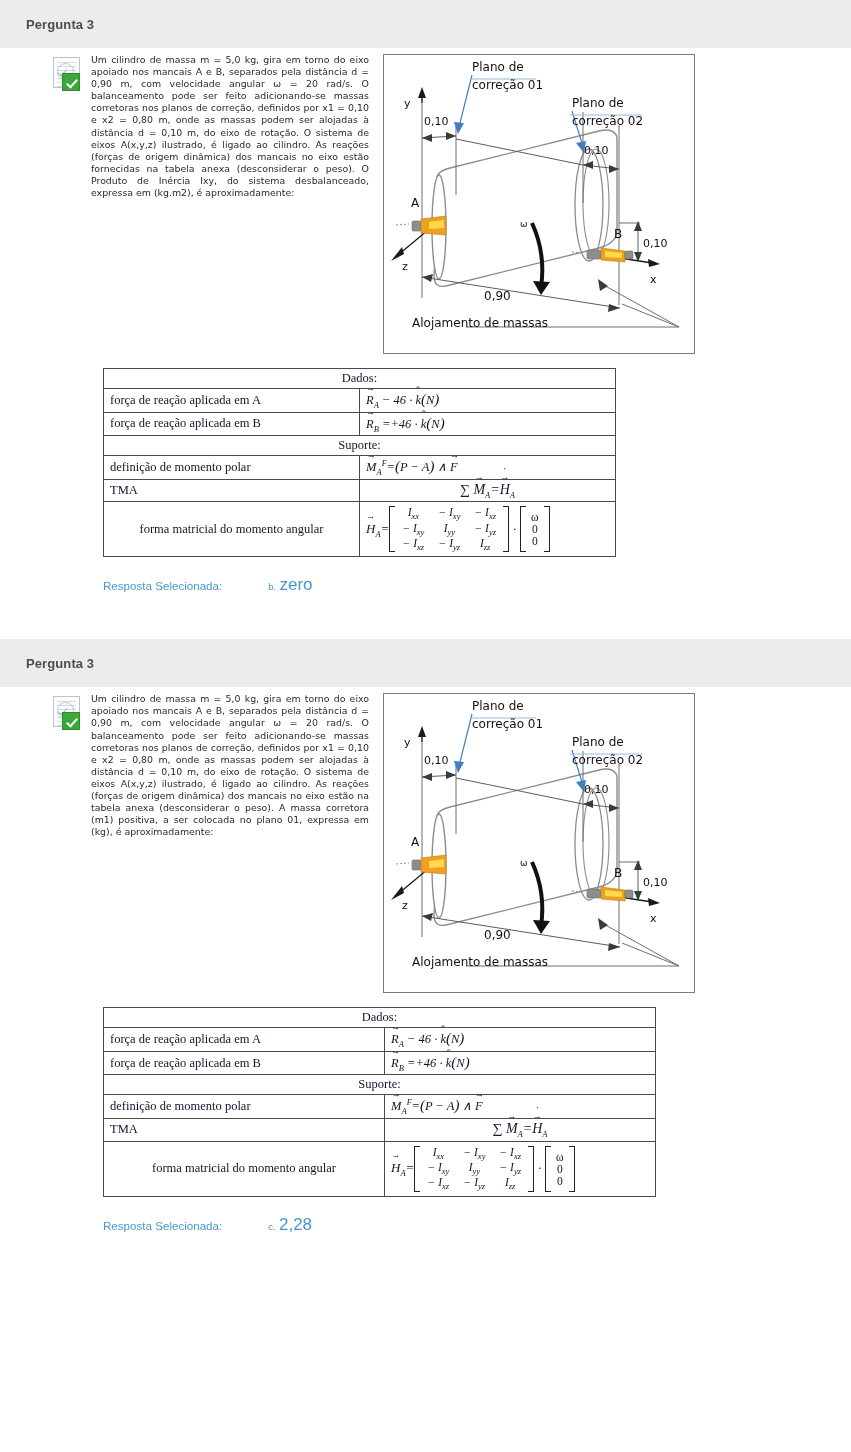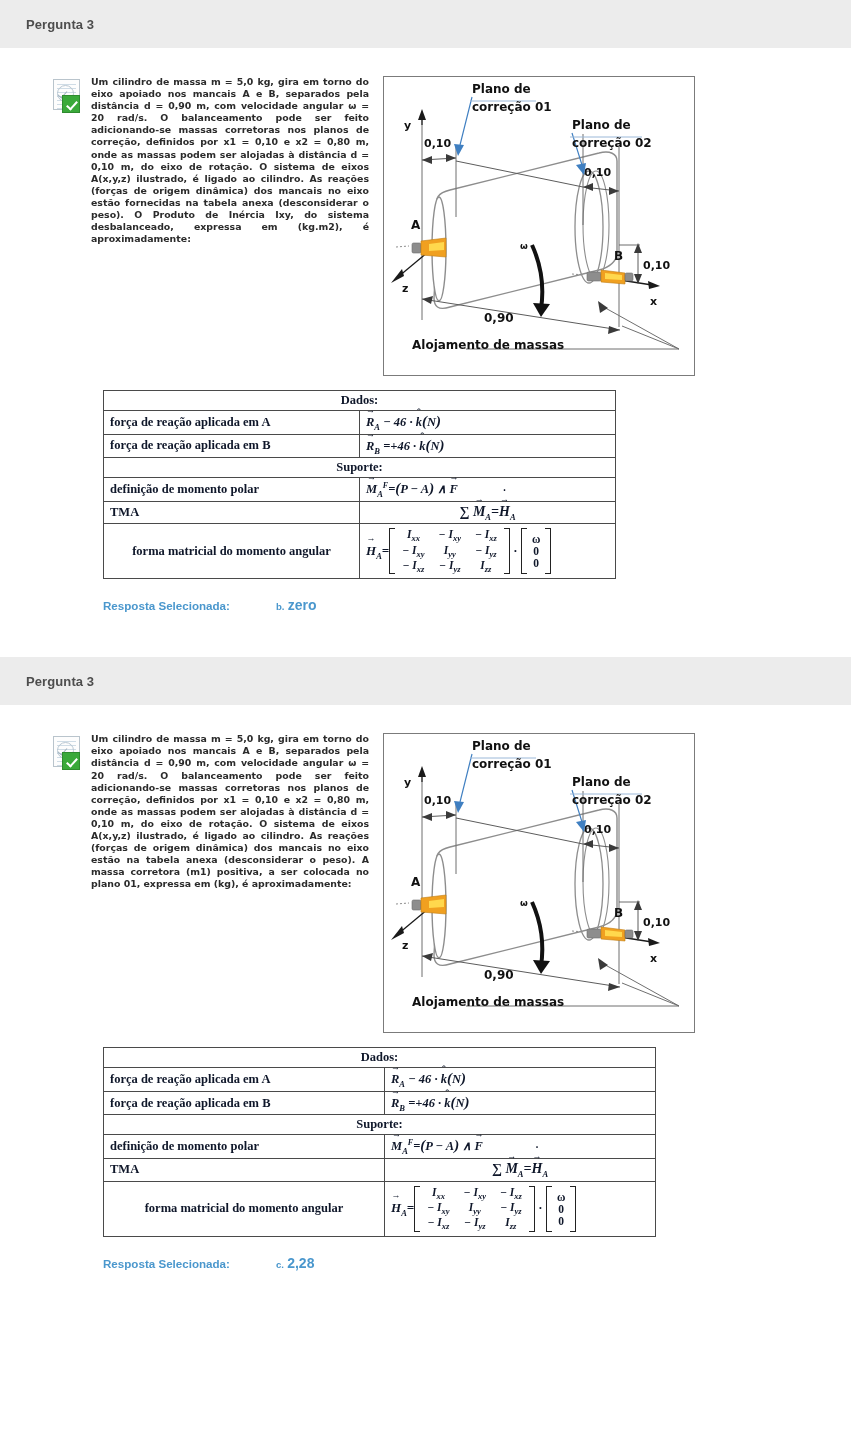--- a/index.html
+++ b/index.html
@@ -23,22 +23,21 @@
     padding: 17px 0 16px 26px;
     font-size: 13px;
     font-weight: bold;
     color: #4d4d4d;
     letter-spacing: 0.1px;
   }
   .q-body {
     background: #ffffff;
     margin-left: 25px;
     margin-right: 26px;
-    padding: 28px 0 22px 0;
-    font-weight: bold;
+    padding: 6px 0 22px 0;
   }
 
   
   .q-top {
     display: flex;
     align-items: flex-start;
   }
   .q-icon {
     width: 36px;
     min-width: 36px;
@@ -210,21 +209,21 @@
     color: #5b9bd1;
     display: flex;
     align-items: baseline;
   }
   .answer-label { color: #4a97cd; }
   .answer-value {
     margin-left: 46px;
     color: #4a97cd;
   }
   .answer-letter { font-size: 9.6px; }
-  .answer-text { font-size: 14px; }
+  .answer-text { font-size: 17px; }
 
   .gap { height: 22px; background: #ffffff; }
 </style>
 </head>
 <body>
 
 <div class="page">
 
   <div class="question-block">
     <div class="q-header">Pergunta 3</div>

